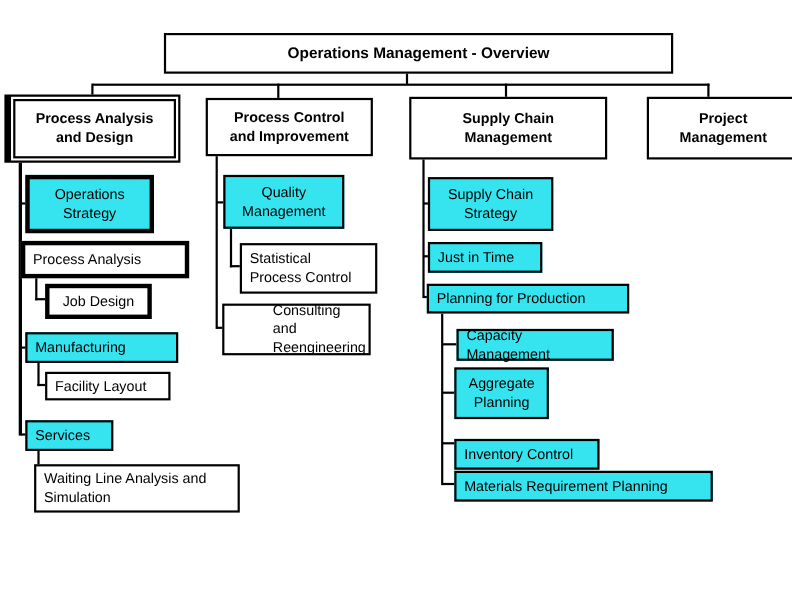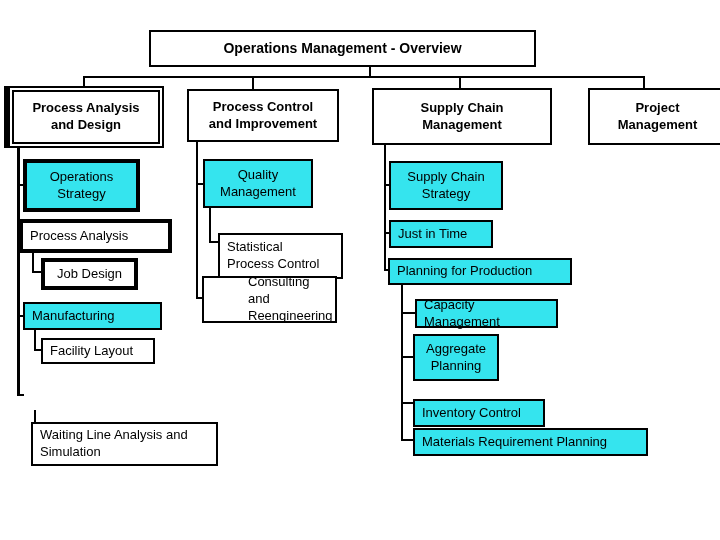--- a/index.html
+++ b/index.html
@@ -29,21 +29,21 @@
     box-sizing:border-box;width:100%;height:100%;border:2px solid #000;
     display:flex;align-items:center;justify-content:center;
     font-size:13px;font-weight:bold;line-height:1.3;text-align:center;
   }
 </style>
 </head>
 <body>
 
 <div id="canvas">
 
-  <div id="titleBox" class="box thin bold" style="left:149px;top:30px;width:387px;height:37px;">
+  <div id="titleBox" class="box thin bold" style="left:149px;top:30px;width:463px;height:37px;">
     <span>Operations Management - Overview</span>
   </div>
 
   <div class="line" style="left:369px;top:67px;width:2px;height:10px;"></div>
   <div class="line" style="left:84px;top:76px;width:561px;height:2px;"></div>
   <div class="line" style="left:83px;top:76px;width:2px;height:11px;"></div>
   <div class="line" style="left:252px;top:76px;width:2px;height:14px;"></div>
   <div class="line" style="left:459px;top:76px;width:2px;height:13px;"></div>
   <div class="line" style="left:643px;top:76px;width:2px;height:13px;"></div>
 
@@ -104,20 +104,23 @@
   </div>
 
   <div class="box thin cyan left" style="left:23px;top:302px;width:139px;height:28px;">
     <span>Manufacturing</span>
   </div>
 
   <div class="box thin left" style="left:41px;top:338px;width:114px;height:26px;">
     <span>Facility Layout</span>
   </div>
 
+  <div class="box thin cyan left" style="left:23px;top:382px;width:80px;height:28px;">
+    <span>Services</span>
+  </div>
 
   <div class="box thin left" style="left:31px;top:422px;width:187px;height:44px;">
     <div class="lbl">
       <span>Waiting Line Analysis and</span>
       <span>Simulation</span>
     </div>
   </div>
 
   <div class="line" style="left:196px;top:142px;width:2px;height:157px;"></div>
   <div class="line" style="left:197px;top:183px;width:6px;height:2px;"></div>
@@ -125,21 +128,21 @@
   <div class="line" style="left:209px;top:241px;width:10px;height:2px;"></div>
   <div class="line" style="left:197px;top:297px;width:6px;height:2px;"></div>
 
   <div class="box thin cyan" style="left:203px;top:159px;width:110px;height:49px;">
     <div class="lbl">
       <span>Quality</span>
       <span>Management</span>
     </div>
   </div>
 
-  <div class="box thin left" style="left:218px;top:221px;width:125px;height:46px;margin-top:12px;">
+  <div class="box thin left" style="left:218px;top:221px;width:125px;height:46px;">
     <div class="lbl">
       <span>Statistical</span>
       <span>Process Control</span>
     </div>
   </div>
 
   <div class="box thin left" style="left:202px;top:276px;width:135px;height:47px;padding-left:44px;">
     <div class="lbl">
       <span>Consulting and</span>
       <span>Reengineering</span>

